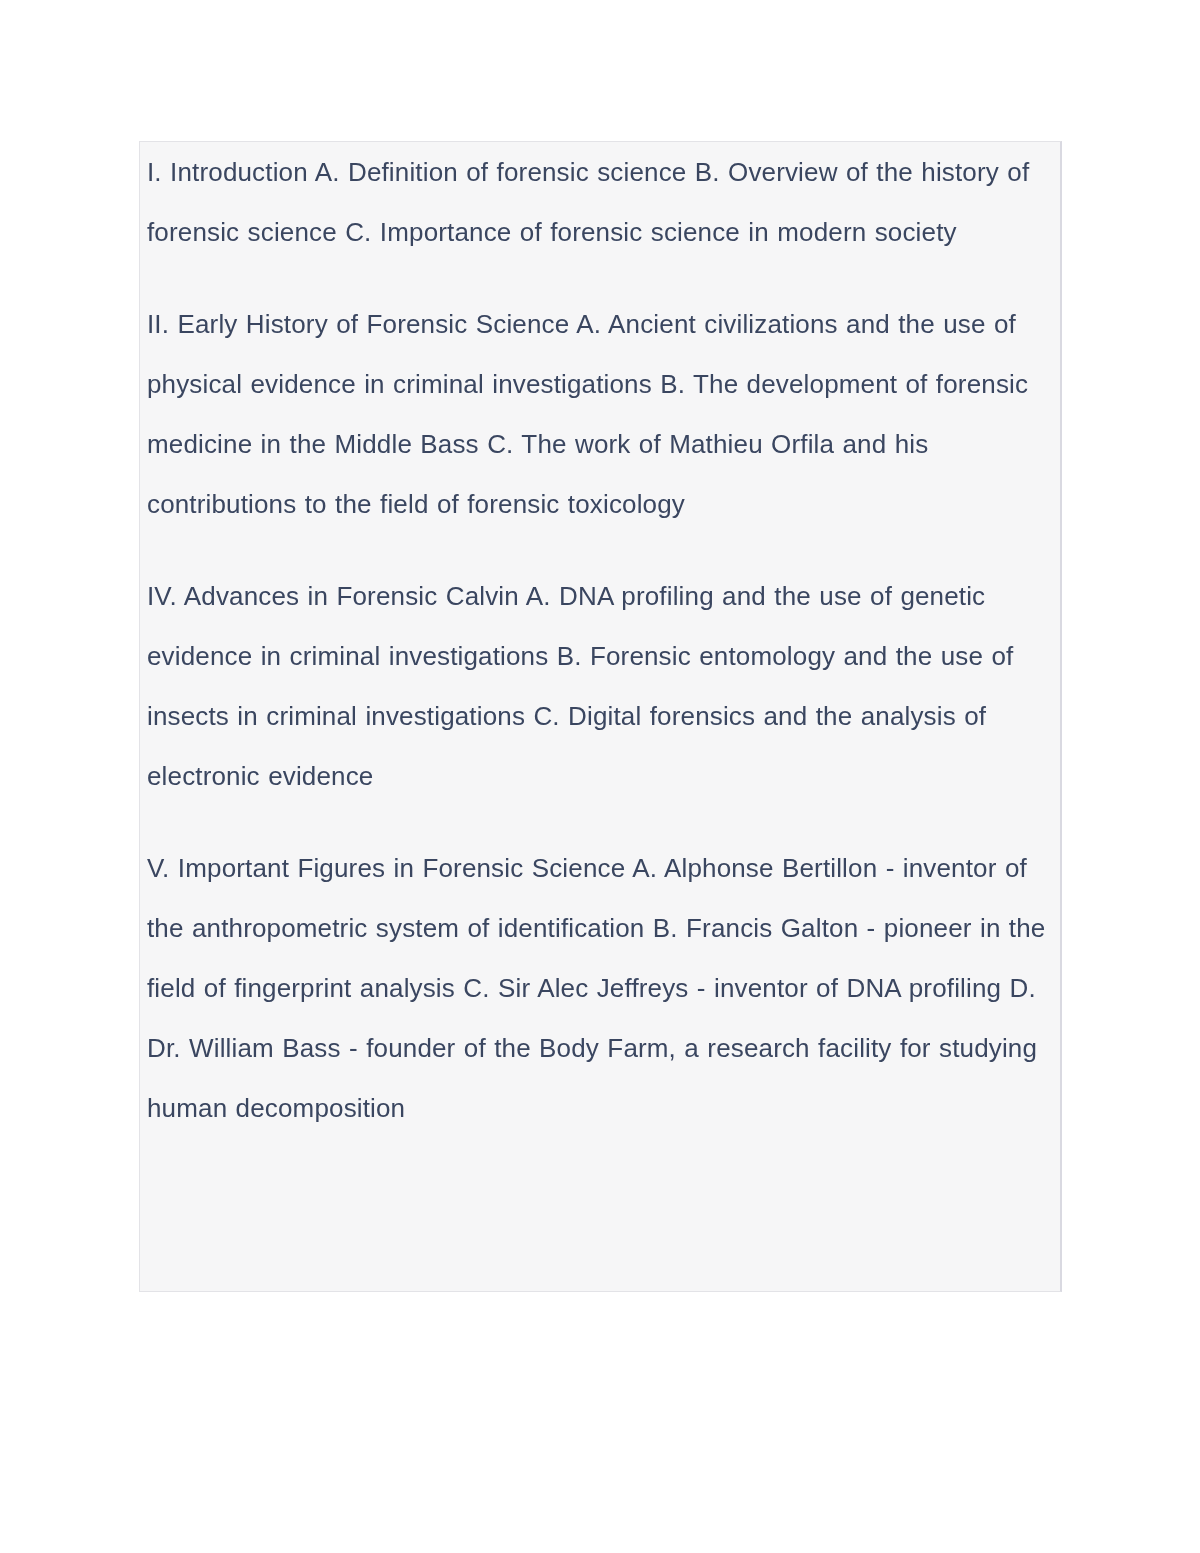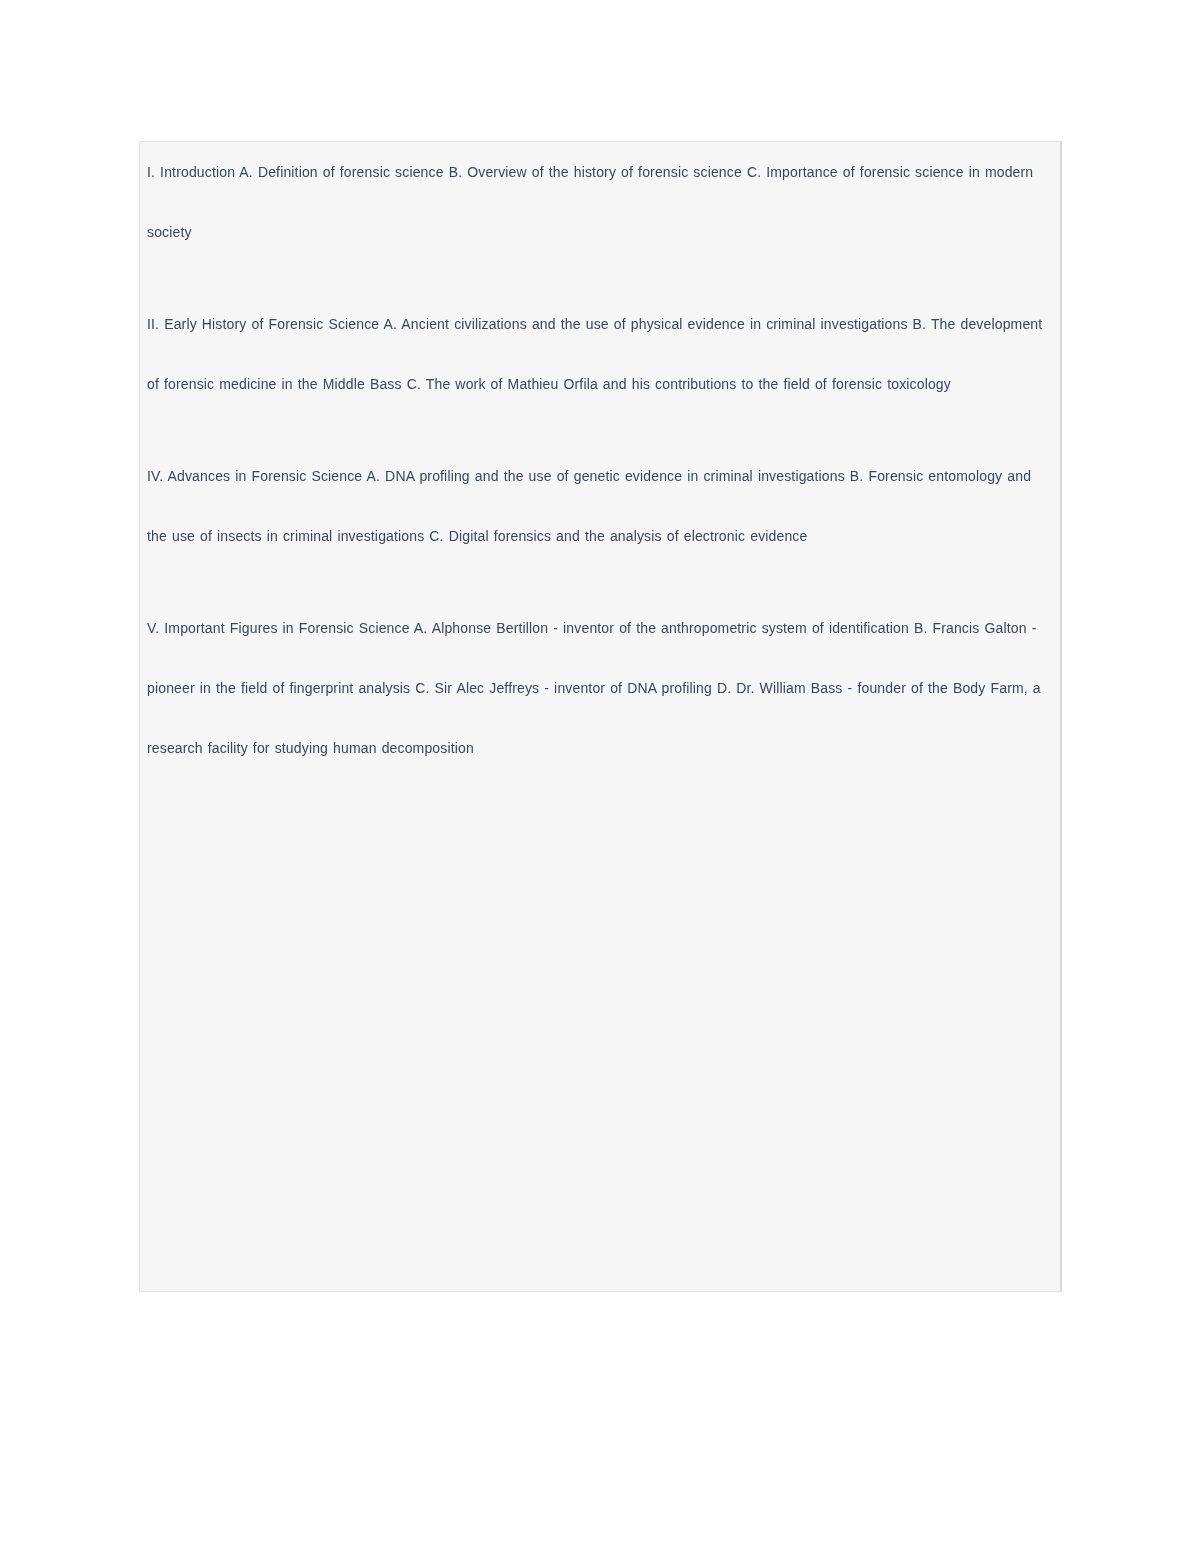--- a/index.html
+++ b/index.html
@@ -22,31 +22,31 @@
     height: 1151px;
     box-sizing: border-box;
     background: #f6f6f7;
     border: 1px solid #e3e3e7;
     border-right: 2px solid #d9d9e1;
     padding: 10px 14px 0 7px;
     overflow: hidden;
   }
   .doc-box p {
     margin: 0 0 32px 0;
-    font-size: 14px;
+    font-size: 26px;
     line-height: 60px;
     letter-spacing: 0.15px;
     color: #3a4660;
     word-spacing: 1px;
   }
   .doc-box p:first-child {
     margin-top: -10px;
   }
 </style>
 </head>
 <body>
 
 <div class="doc-box">
   <p>I. Introduction A. Definition of forensic science B. Overview of the history of forensic science C. Importance of forensic science in modern society</p>
   <p>II. Early History of Forensic Science A. Ancient civilizations and the use of physical evidence in criminal investigations B. The development of forensic medicine in the Middle Bass C. The work of Mathieu Orfila and his contributions to the field of forensic toxicology</p>
-  <p>IV. Advances in Forensic Science A. DNA profiling and the use of genetic evidence in criminal investigations B. Forensic entomology and the use of insects in criminal investigations C. Digital forensics and the analysis of electronic evidence</p>
+  <p>IV. Advances in Forensic Calvin A. DNA profiling and the use of genetic evidence in criminal investigations B. Forensic entomology and the use of insects in criminal investigations C. Digital forensics and the analysis of electronic evidence</p>
   <p>V. Important Figures in Forensic Science A. Alphonse Bertillon - inventor of the anthropometric system of identification B. Francis Galton - pioneer in the field of fingerprint analysis C. Sir Alec Jeffreys - inventor of DNA profiling D. Dr. William Bass - founder of the Body Farm, a research facility for studying human decomposition</p>
 </div>
 
 </body></html>

